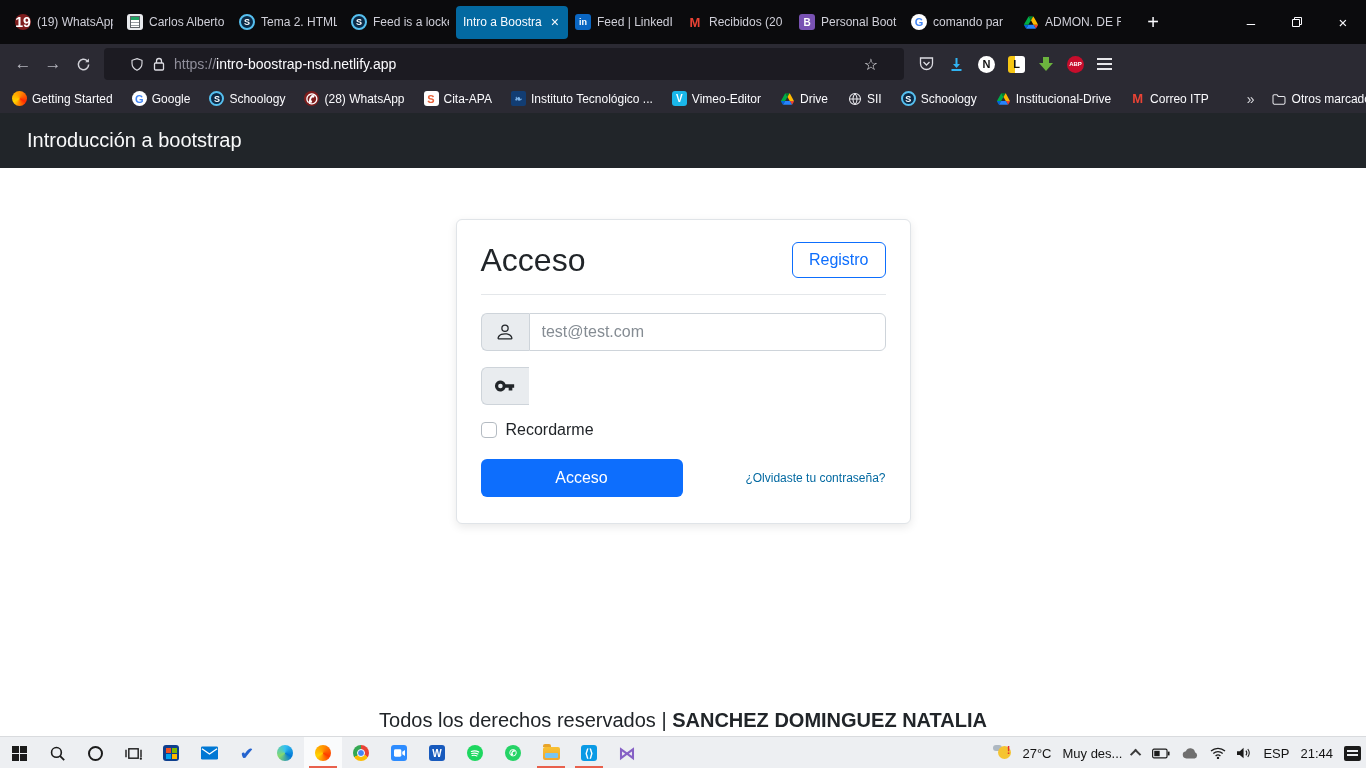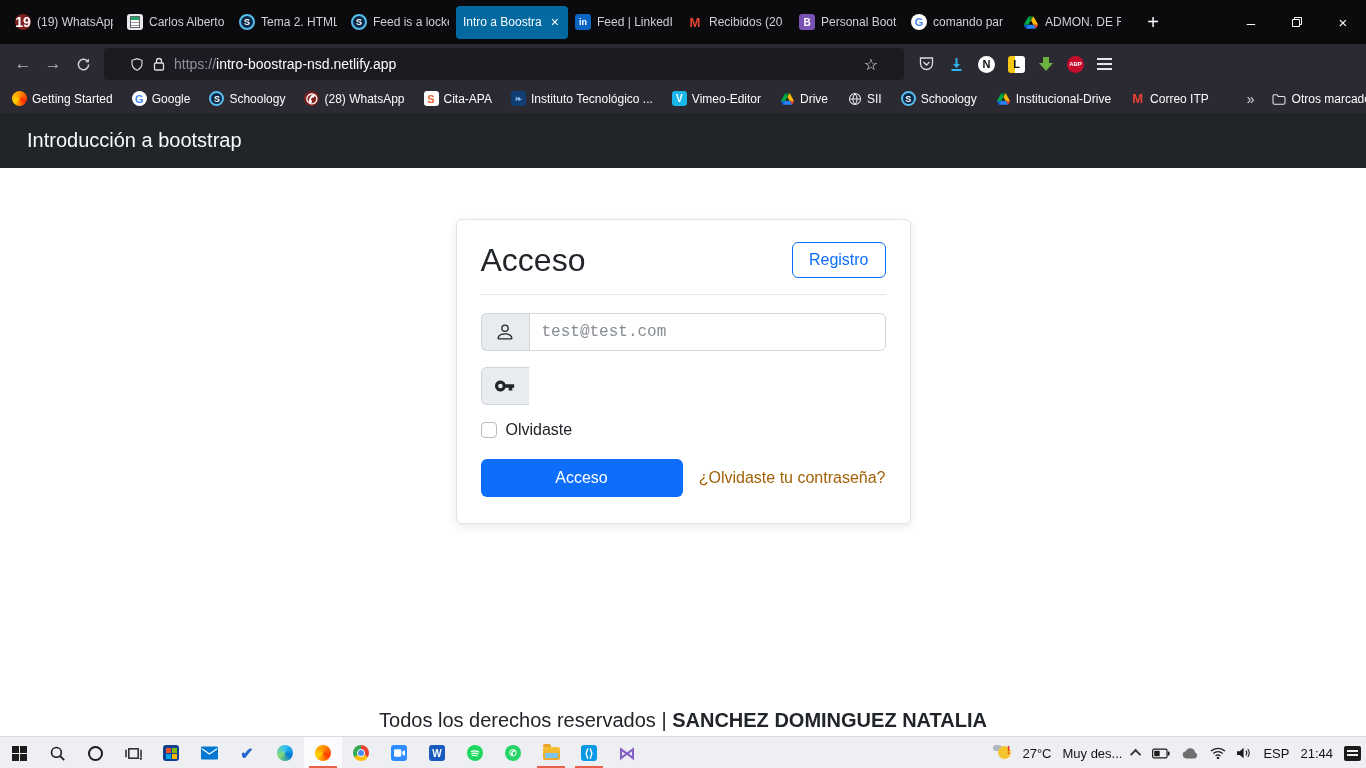--- a/index.html
+++ b/index.html
@@ -54,27 +54,27 @@
   .site-navbar { height:55px; background:#212529; color:#f8f9fa; display:flex; align-items:center; padding-left:27px; font-size:20px; }
 
   .login-card { width:455px; margin:51px auto 0; background:#fff; border:1px solid #e0e4e8; border-radius:6px; box-shadow:0 3px 10px rgba(0,0,0,.09); }
   .card-header { display:flex; justify-content:space-between; align-items:flex-start; padding:22px 24px 15px; }
   .card-title { font-size:32px; font-weight:400; color:#212529; }
   .btn-outline { border:1px solid #0d6efd; color:#0d6efd; background:#fff; border-radius:6px; padding:8px 16px; font-size:16px; font-family:inherit; }
   .divider { height:1px; background:#e4e7ea; margin:0 24px; }
   .card-body { padding:18px 24px 26px; }
   .input-group { display:flex; height:38px; margin-bottom:16px; }
   .ig-addon { width:48px; background:#e9ecef; border:1px solid #ced4da; border-right:0; border-radius:6px 0 0 6px; display:flex; align-items:center; justify-content:center; }
-  .ig-input { flex:1; border:1px solid #ced4da; border-radius:0 6px 6px 0; padding:16px 12px; font-size:16px; color:#0f766e; font-family:Liberation Mono, monospace; outline:none; }
+  .ig-input { flex:1; border:1px solid #ced4da; border-radius:0 6px 6px 0; padding:16px 12px; font-size:16px; color:#0f766e; font-family:Liberation Sans, sans-serif; outline:none; }
   .ig-input::placeholder { color:#858c93; }
   .check-row { display:flex; align-items:center; gap:9px; margin:5px 0 20px; font-size:16px; color:#212529; }
   .checkbox { width:16px; height:16px; border:1px solid #b4bbc2; border-radius:4px; background:#fff; }
   .actions { display:flex; justify-content:space-between; align-items:center; }
   .btn-primary { width:202px; height:38px; background:#0d6efd; border:none; border-radius:6px; color:#fff; font-size:16px; font-family:inherit; }
-  .forgot { color:#a16207; font-size:16px; text-decoration:none; }
+  .forgot { color:#0369a1; font-size:12px; text-decoration:none; }
 
   .site-footer { position:absolute; bottom:4px; width:100%; text-align:center; font-size:20px; color:#212529; }
   .site-footer .name { font-weight:700; }
 
   
   .taskbar { height:33px; background:#edeff2; border-top:1px solid #d9dbde; display:flex; align-items:stretch; }
   .tb-icon { width:38px; display:flex; align-items:center; justify-content:center; position:relative; }
   .tb-icon.active { background:#fafbfc; }
   .tb-icon.running::after { content:""; position:absolute; left:5px; right:5px; bottom:0; height:3px; background:#e8604c; }
   .sq { width:16px; height:16px; border-radius:3px; display:flex; align-items:center; justify-content:center; color:#fff; font-size:10px; font-weight:bold; }
@@ -322,21 +322,21 @@
       </div>
       <div class="input-group">
         <span class="ig-addon">
           <svg width="22" height="22" viewBox="0 0 24 24" fill="#212529">
               <path d="M12.65 10a6 6 0 1 0 0 4h3.35v3h4v-3h2v-4zM7 14.5A2.5 2.5 0 1 1 7 9.5a2.5 2.5 0 0 1 0 5z"></path>
             </svg>
         </span>
       </div>
       <div class="check-row">
         <span class="checkbox"></span>
-        <span>Olvidaste</span>
+        <span>Recordarme</span>
       </div>
       <div class="actions">
         <button class="btn-primary">Acceso</button>
         <a class="forgot" href="#">¿Olvidaste tu contraseña?</a>
       </div>
     </div>
   </div>
 
   <div class="site-footer">
     <span>Todos los derechos reservados | </span><span class="name">SANCHEZ DOMINGUEZ NATALIA</span>

